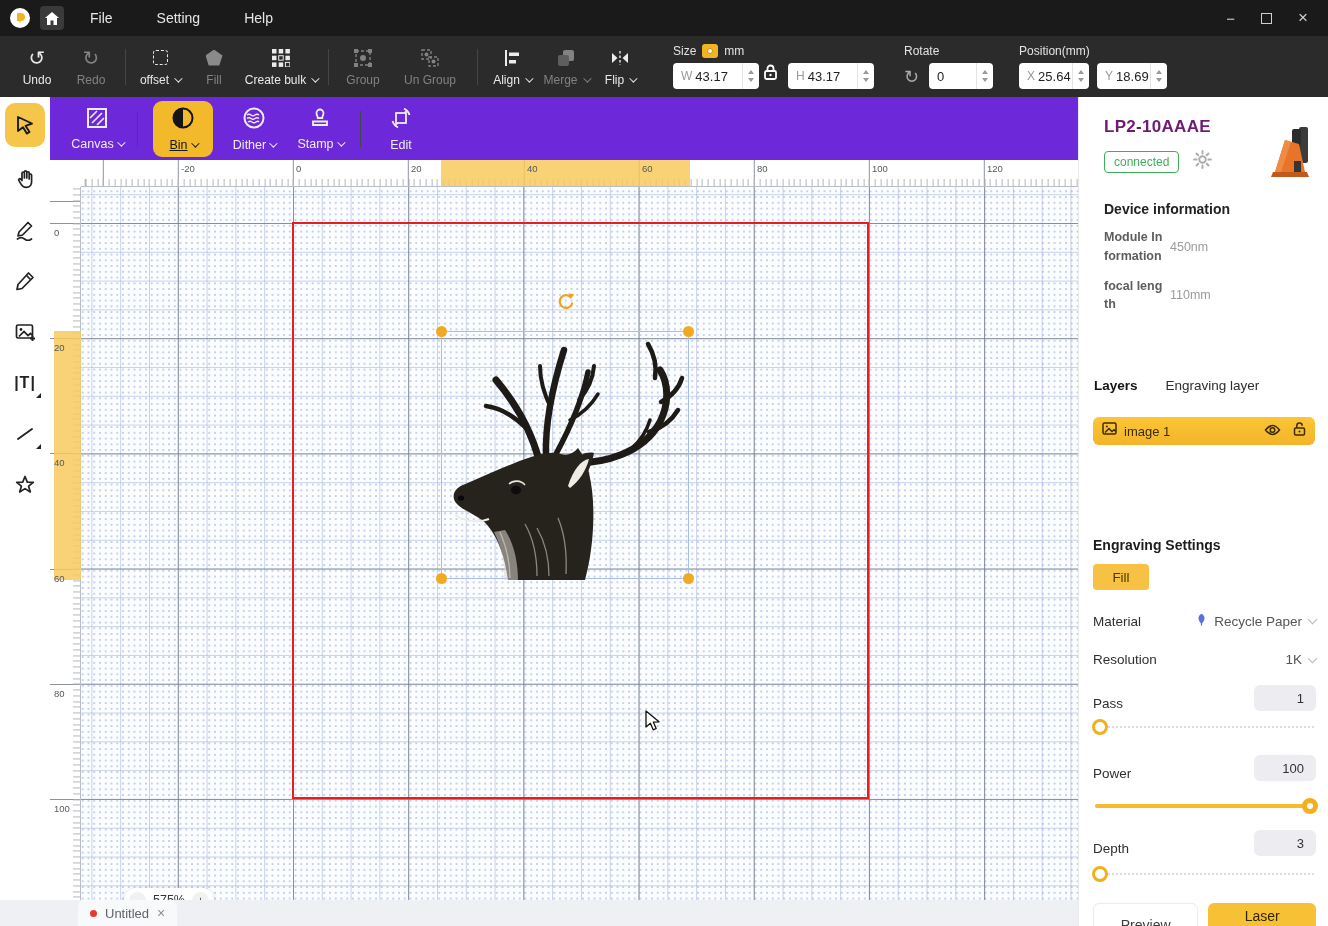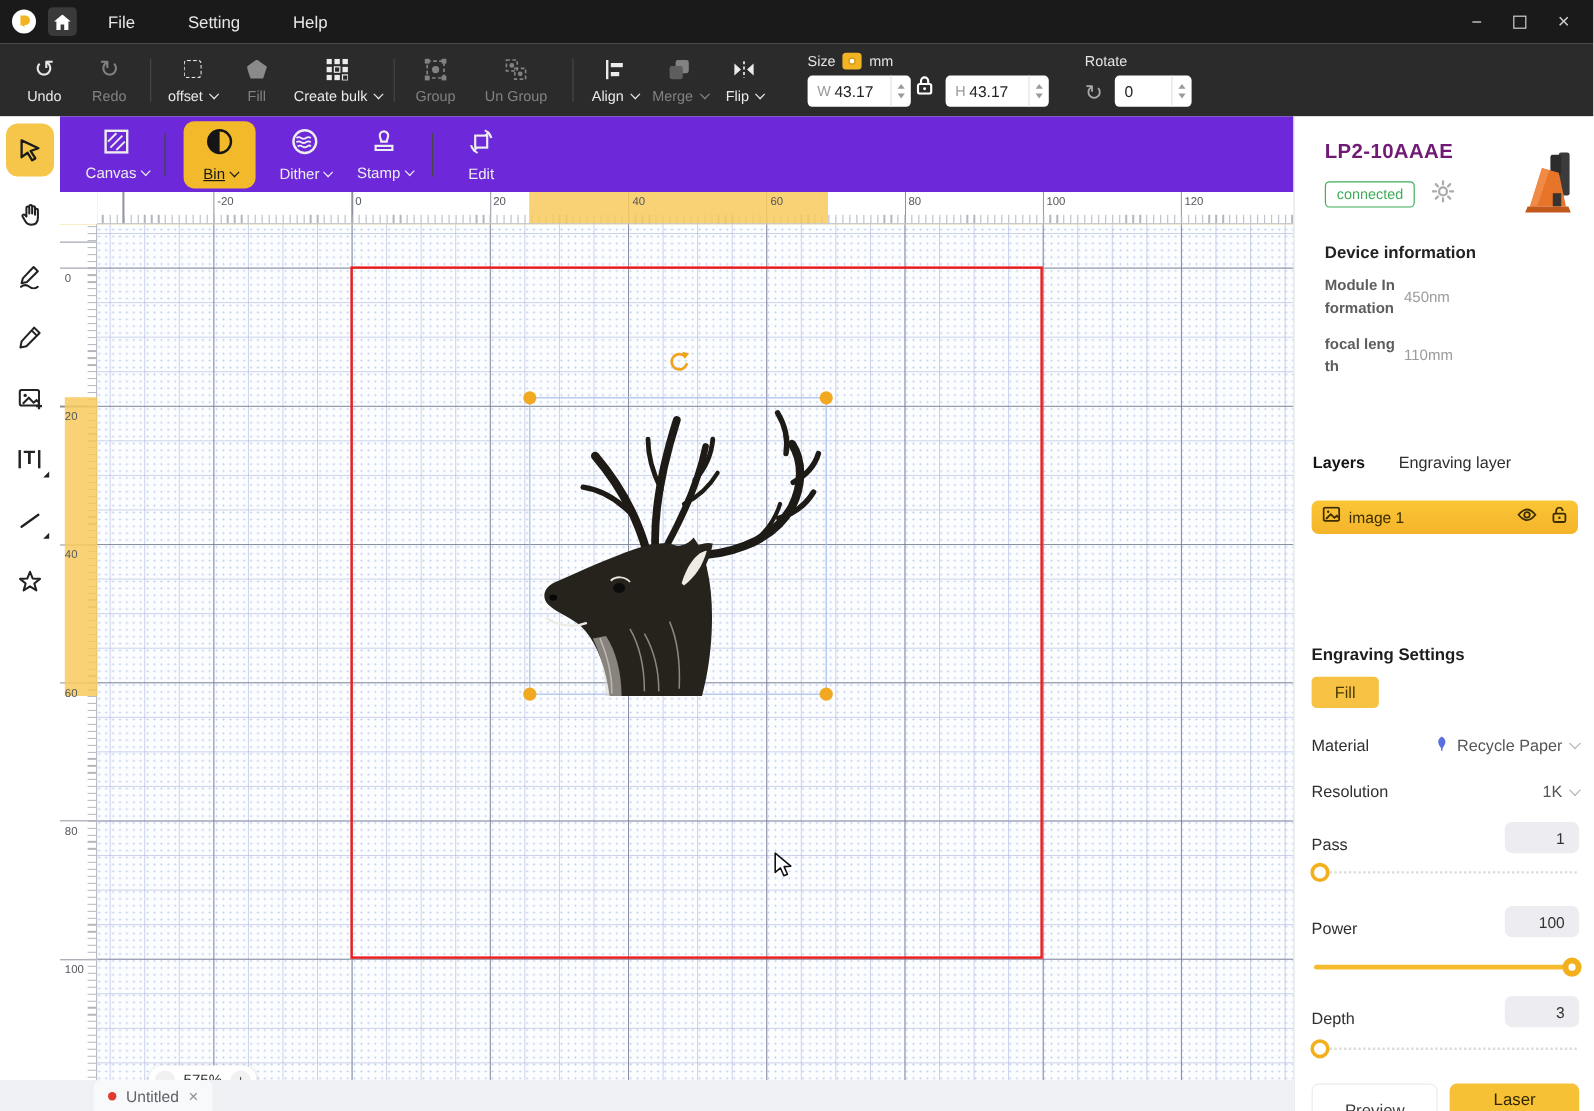--- a/index.html
+++ b/index.html
@@ -54,21 +54,21 @@
 .ttxt { font-size:16px; font-weight:bold; letter-spacing:1px; }
 
 
 .toolbar2 { position:absolute; left:50px; top:97px; width:1028px; height:63px; background:#6d28d9; display:flex; align-items:center; padding-left:14px; color:#ededed; }
 .t2btn { width:66px; height:56px; display:flex; flex-direction:column; align-items:center; justify-content:center; gap:5px; font-size:12.5px; }
 .t2btn .lb { display:flex; align-items:center; }
 .t2btn.active { background:#f2ba2b; border-radius:9px; color:#191919; width:60px; margin:0 8px;text-decoration:underline; }
 .t2btn.active .chev { border-color:#191919; }
 
 
-.canvas { position:absolute; left:50px; top:160px; width:1028px; height:740px; background:#eab308; }
+.canvas { position:absolute; left:50px; top:160px; width:1028px; height:740px; background:#0ea5e9; }
 .corner { position:absolute; left:0; top:0; width:31px; height:27px; background:#fff; }
 .hruler { position:absolute; left:31px; top:0; width:997px; height:27px; background:#fff; border-bottom:1px solid #b9bdc6; }
 .hruler::before { content:""; position:absolute; inset:0; background:repeating-linear-gradient(90deg,#8d929c 0 1px,transparent 1px 115.2px); background-position-x:96.8px; }
 .hruler::after { content:""; position:absolute; left:0; right:0; bottom:0; height:7px; background:repeating-linear-gradient(90deg,#b3b6bd 0 1px,transparent 1px 5.76px); background-position-x:4.64px; }
 .hruler span { position:absolute; top:3px; font-size:9.5px; color:#55585e; z-index:2; }
 .hband { position:absolute; left:360px; top:0; width:249px; height:26px; background:rgba(247,202,92,.85); z-index:1; }
 .vruler { position:absolute; left:0; top:27px; width:31px; height:713px; background:#fff; border-right:1px solid #b9bdc6; }
 .vruler::before { content:""; position:absolute; inset:0; background:repeating-linear-gradient(180deg,#8d929c 0 1px,transparent 1px 115.2px); background-position-y:36px; }
 .vruler::after { content:""; position:absolute; top:0; bottom:0; right:0; width:7px; background:repeating-linear-gradient(180deg,#b3b6bd 0 1px,transparent 1px 5.76px); background-position-y:1.44px; }
 .vruler span { position:absolute; left:4px; font-size:9.5px; color:#55585e; z-index:2; }
@@ -319,20 +319,43 @@
         <span class="rotic">↻</span>
         <div class="spinbox w64">
           <span class="val">0</span>
           <span class="spincol">
               <b></b>
               <u></u>
             </span>
         </div>
       </div>
     </div>
+    <div class="numgroup" style="margin-left:26px;">
+      <div class="glabel">
+          <span>Position(mm)</span>
+        </div>
+      <div class="fieldrow">
+        <div class="spinbox w70">
+          <span class="pfx">X</span>
+          <span class="val">25.64</span>
+          <span class="spincol">
+              <b></b>
+              <u></u>
+            </span>
+        </div>
+        <div class="spinbox w70">
+          <span class="pfx">Y</span>
+          <span class="val">18.69</span>
+          <span class="spincol">
+              <b></b>
+              <u></u>
+            </span>
+        </div>
+      </div>
+    </div>
   </div>
 
   <div class="leftrail">
     <div class="tool active">
       <svg width="22" height="22" viewBox="0 0 22 22">
           <path d="M4 3 L18 9.5 L11.5 11.8 L15.5 18 L12.8 19.6 L9 13.3 L4 17 Z" fill="none" stroke="#1b1b1b" stroke-width="1.9" stroke-linejoin="round"></path>
         </svg>
     </div>
     <div class="tool">
       <svg width="22" height="22" viewBox="0 0 22 22" fill="none" stroke="#222" stroke-width="1.7" stroke-linecap="round" stroke-linejoin="round">

